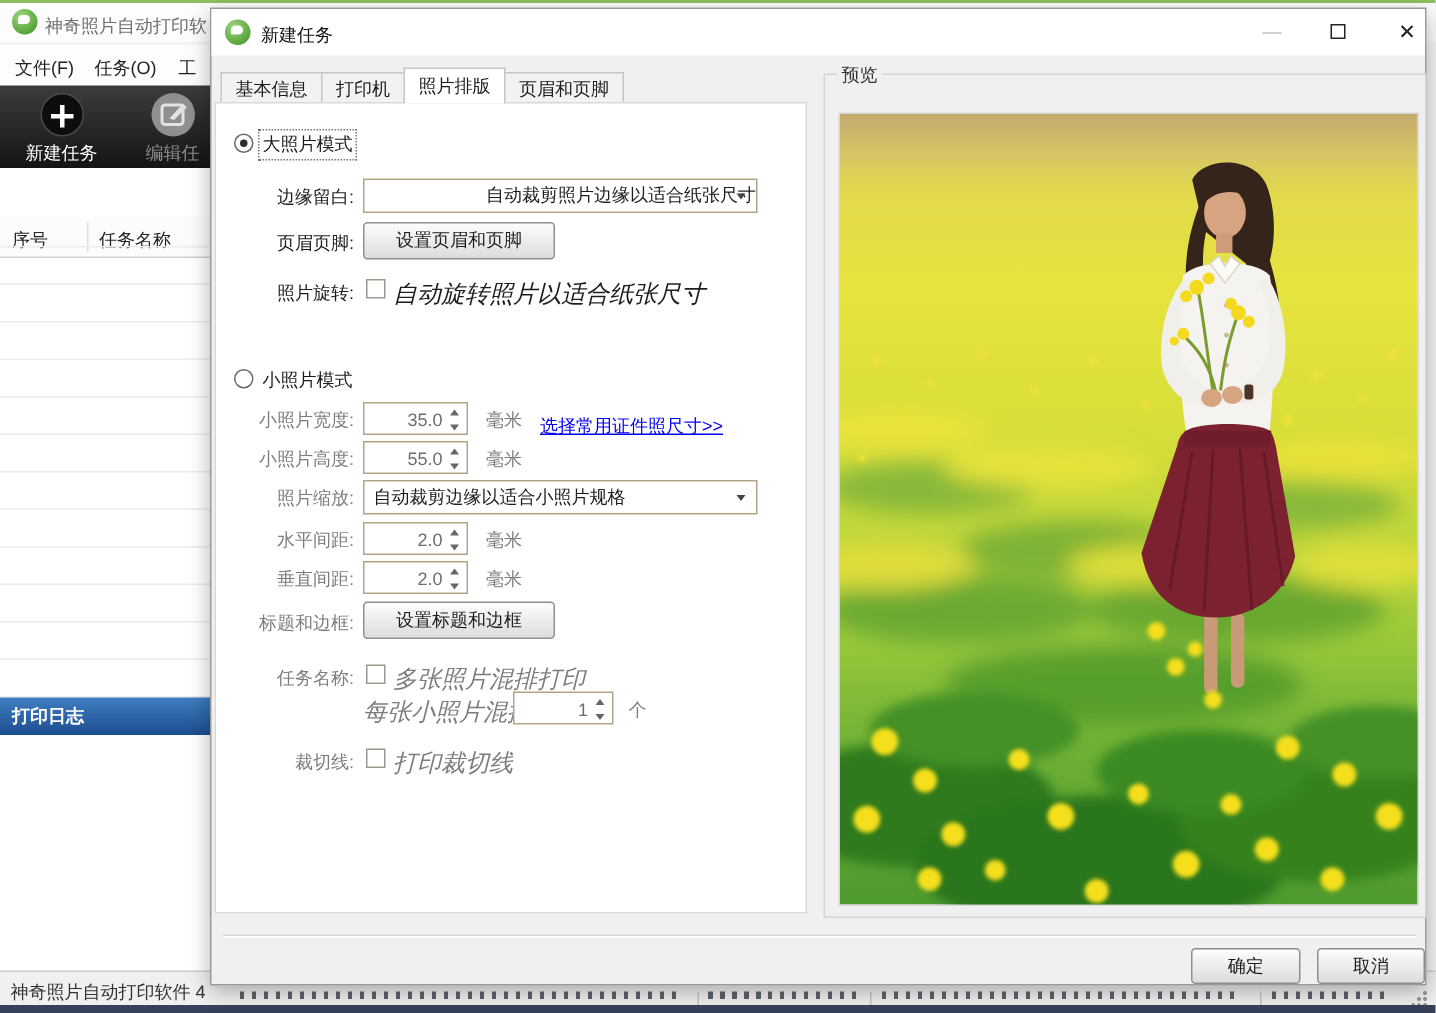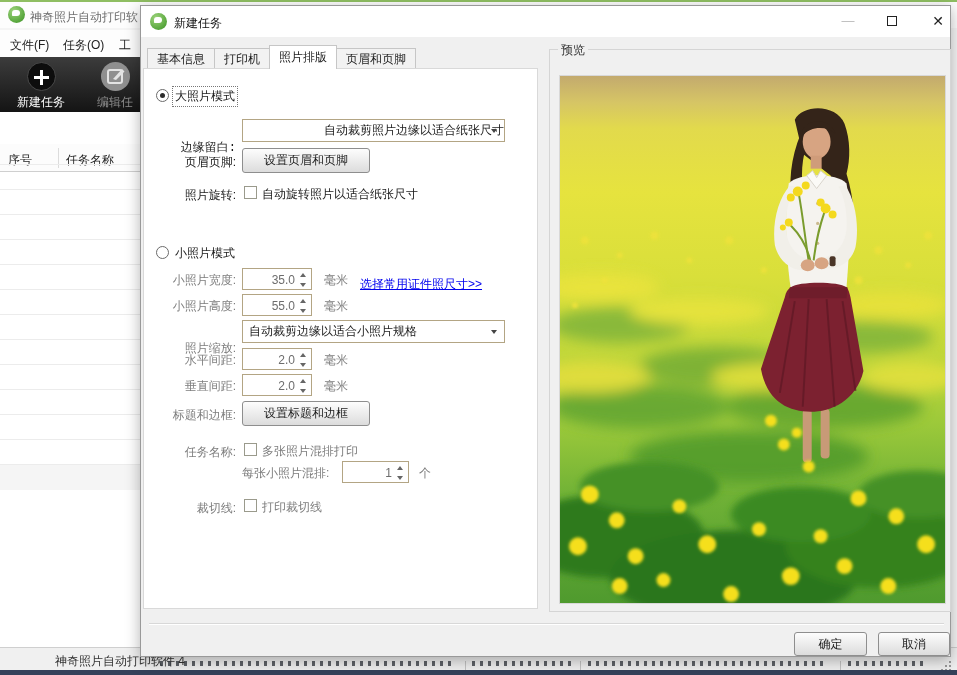--- a/index.html
+++ b/index.html
@@ -43,21 +43,21 @@
   .th-sep{position:absolute;left:58px;top:4px;width:1px;height:20px;background:#dcdcdc;}
   .tbody{position:absolute;left:0;top:28px;width:100%;}
   .trow{height:25px;border-bottom:1px solid #ececec;}
   .log-header{position:absolute;left:0;top:463px;width:140px;height:25px;
     background:linear-gradient(180deg,var(--c_log_top),var(--c_log_bottom));
     color:#fff;font-size:12px;font-weight:bold;line-height:25px;padding-left:8px;}
   .log-area{position:absolute;left:0;top:488px;width:140px;height:157px;background:#fff;}
   .statusbar{position:absolute;left:0;top:645px;width:957px;height:23px;background:#f0f0f0;
     border-top:1px solid #cfcfcf;}
   .status-left{position:absolute;left:7px;top:5px;font-size:12px;color:#333;white-space:nowrap;
-    width:133px;overflow:hidden;margin-left:48px;}
+    width:133px;overflow:hidden;}
   .status-stripe{position:absolute;top:13px;height:5px;
     background:repeating-linear-gradient(90deg,#3a3f46 0 3px,transparent 3px 8px);opacity:.8;}
   .status-sep{position:absolute;top:13px;width:1px;height:9px;background:#c3c3c3;}
   .grip{position:absolute;right:5px;top:12px;width:11px;height:11px;
     background:
       radial-gradient(circle at 9px 2px,#9a9a9a 1.2px,transparent 1.5px),
       radial-gradient(circle at 9px 6px,#9a9a9a 1.2px,transparent 1.5px),
       radial-gradient(circle at 5px 6px,#9a9a9a 1.2px,transparent 1.5px),
       radial-gradient(circle at 9px 10px,#9a9a9a 1.2px,transparent 1.5px),
       radial-gradient(circle at 5px 10px,#9a9a9a 1.2px,transparent 1.5px),
@@ -86,21 +86,21 @@
   .radio.sel::after{content:"";position:absolute;left:3px;top:3px;width:5px;height:5px;border-radius:50%;background:#2b2b2b;}
   .radio-label{position:absolute;font-size:12px;color:#1c1c1c;}
   .focus-dotted{outline:1px dotted #777;padding:1px 2px;}
   .combo{position:absolute;left:98px;width:263px;height:23px;background:#fff;
     border:1px solid var(--c_ctrl_border);font-size:12px;color:#1c1c1c;line-height:21px;padding-left:6px;}
   .combo-arrow{position:absolute;right:7px;top:9px;width:0;height:0;
     border-left:3.5px solid transparent;border-right:3.5px solid transparent;border-top:4px solid #444;}
   .push-btn{position:absolute;height:25px;background:linear-gradient(180deg,#fdfdfd,#dcdcdc);
     border:1px solid #8e8e8e;border-radius:3px;font-size:12px;color:#1c1c1c;text-align:center;line-height:23px;}
   .cb{position:absolute;width:13px;height:13px;background:#fff;border:1px solid #9a9a8c;}
-  .cb-label{position:absolute;font-size:12px;}
+  .cb-label{position:absolute;font-size:16px;font-style:italic;}
   .spin{position:absolute;left:98px;width:70px;height:22px;background:#fff;border:1px solid var(--c_ctrl_border);}
   .spin-val{position:absolute;right:16px;top:4px;font-size:12px;color:#6d6d6d;}
   .spin-btns{position:absolute;right:3px;top:3px;width:9px;height:16px;}
   .spin-up{position:absolute;top:1px;left:1px;width:0;height:0;
     border-left:3.5px solid transparent;border-right:3.5px solid transparent;border-bottom:4px solid #666;}
   .spin-dn{position:absolute;bottom:1px;left:1px;width:0;height:0;
     border-left:3.5px solid transparent;border-right:3.5px solid transparent;border-top:4px solid #666;}
   .unit{position:absolute;font-size:12px;color:#7d7d7d;}
   .link{position:absolute;font-size:12px;color:var(--c_link);text-decoration:underline;white-space:nowrap;}
   .preview-box{position:absolute;left:408px;top:43px;width:402px;height:563px;
@@ -157,20 +157,21 @@
         <div class="trow"></div>
         <div class="trow"></div>
         <div class="trow"></div>
         <div class="trow"></div>
         <div class="trow"></div>
         <div class="trow"></div>
         <div class="trow"></div>
         <div class="trow"></div>
       </div>
   </div>
+  <div class="log-header">打印日志</div>
   <div class="log-area"></div>
   <div class="statusbar">
     <span class="status-left">神奇照片自动打印软件 4</span>
     <span class="status-stripe" style="left:160px;width:295px;"></span>
     <span class="status-sep" style="left:465px;"></span>
     <span class="status-stripe" style="left:472px;width:100px;"></span>
     <span class="status-sep" style="left:580px;"></span>
     <span class="status-stripe" style="left:588px;width:240px;"></span>
     <span class="status-sep" style="left:840px;"></span>
     <span class="status-stripe" style="left:848px;width:75px;"></span>
@@ -193,21 +194,21 @@
     <div class="tab">打印机</div>
     <div class="tab active">照片排版</div>
     <div class="tab">页眉和页脚</div>
   </div>
 
   <div class="content-panel">
 
     <span class="radio sel" style="left:12px;top:20px;"></span>
     <span class="radio-label focus-dotted" style="left:29px;top:18px;">大照片模式</span>
 
-    <span class="row-label" style="top:70px;font-family:Liberation Mono, monospace;">边缘留白:</span>
+    <span class="row-label" style="top:54px;">边缘留白:</span>
     <div class="combo" style="top:50px;text-align:right;">
       <span>自动裁剪照片边缘以适合纸张尺寸</span>
       <span class="combo-arrow"></span>
     </div>
 
     <span class="row-label" style="top:85px;">页眉页脚:</span>
     <button class="push-btn" style="left:98px;top:79px;width:128px;">设置页眉和页脚</button>
 
     <span class="row-label" style="top:118px;">照片旋转:</span>
     <span class="cb" style="left:100px;top:117px;"></span>
@@ -230,21 +231,21 @@
     <span class="row-label g" style="top:229px;">小照片高度:</span>
     <div class="spin" style="top:225px;">
       <span class="spin-val">55.0</span>
       <span class="spin-btns">
           <i class="spin-up"></i>
           <i class="spin-dn"></i>
         </span>
     </div>
     <span class="unit" style="left:180px;top:229px;">毫米</span>
 
-    <span class="row-label g" style="top:271px;">照片缩放:</span>
+    <span class="row-label g" style="top:255px;">照片缩放:</span>
     <div class="combo" style="top:251px;">
       <span>自动裁剪边缘以适合小照片规格</span>
       <span class="combo-arrow"></span>
     </div>
 
     <span class="row-label g" style="top:283px;">水平间距:</span>
     <div class="spin" style="top:279px;">
       <span class="spin-val">2.0</span>
       <span class="spin-btns">
           <i class="spin-up"></i>

